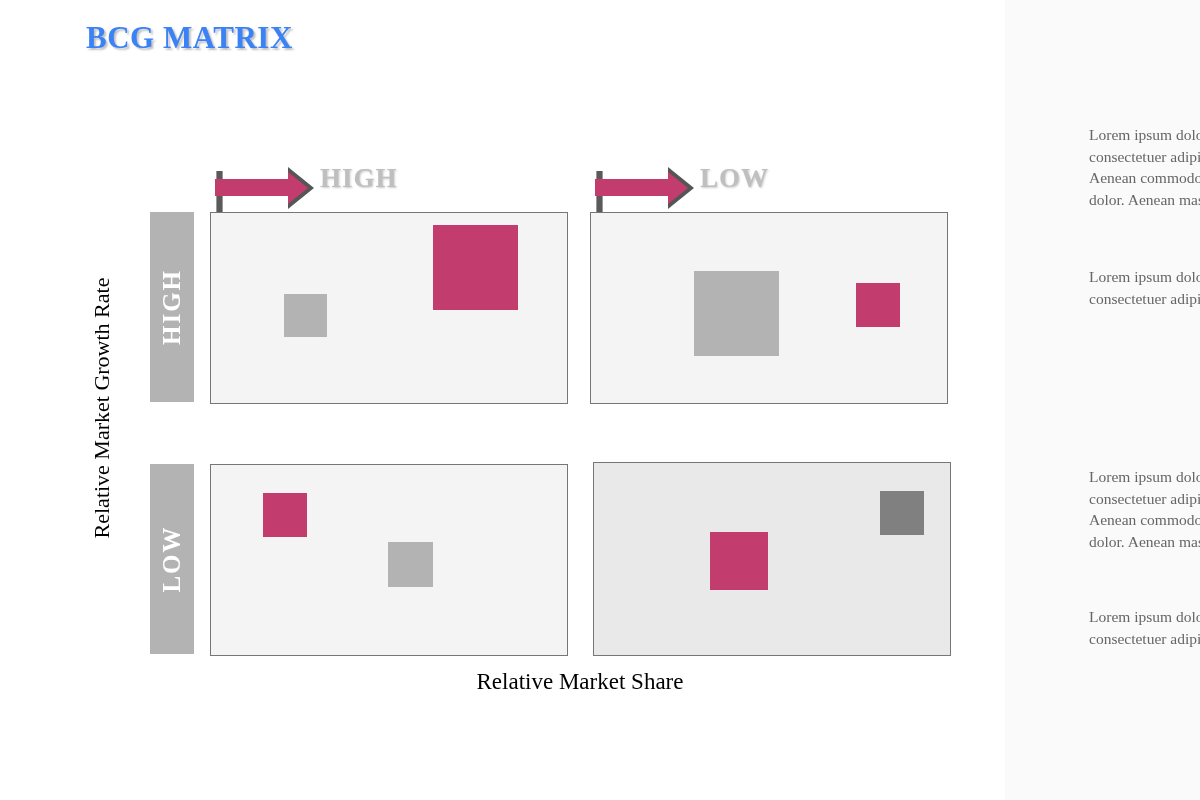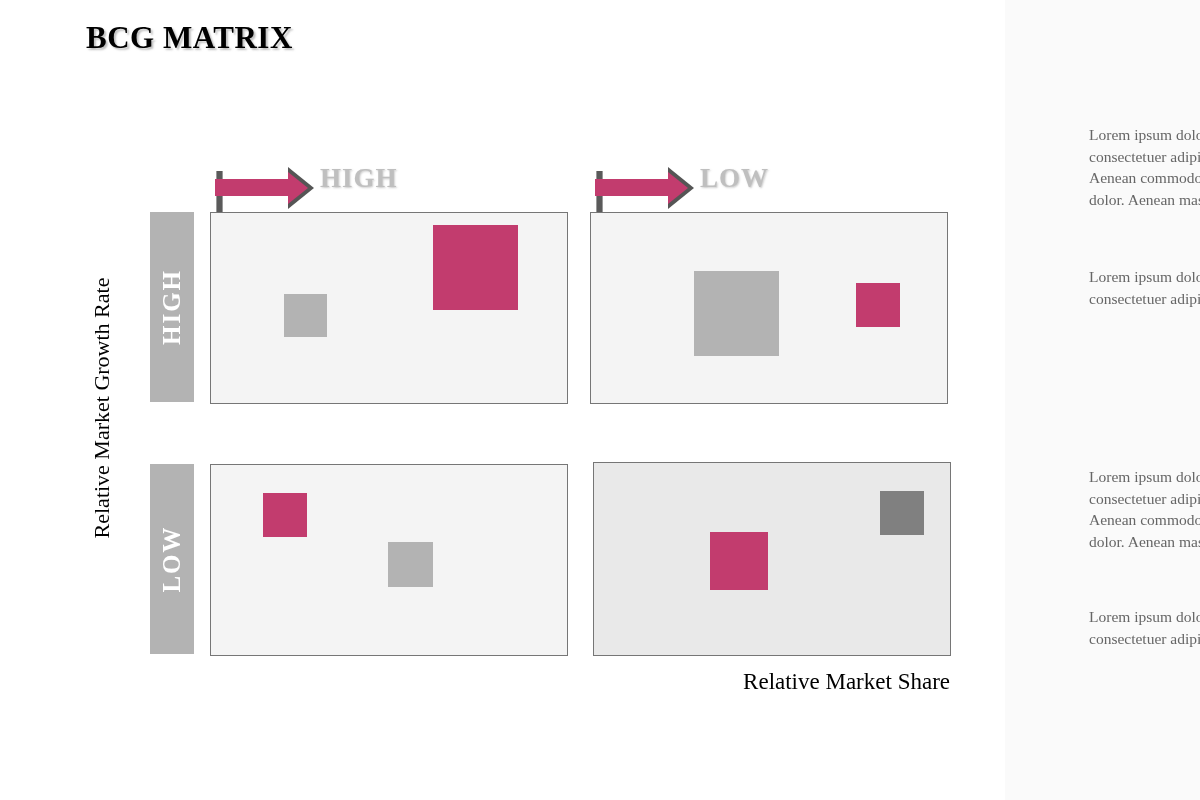--- a/index.html
+++ b/index.html
@@ -17,21 +17,21 @@
 
   
   #title {
     position: absolute;
     left: 86px;
     top: 20px;
     font-family: "Liberation Serif", serif;
     font-weight: bold;
     font-size: 31px;
     letter-spacing: 0.5px;
-    color: #000000;
+    color: #3b82f6;
     text-shadow: 2px 2px 2px rgba(140,140,140,0.55);
     white-space: nowrap;
   }
 
   
   #y-axis-label {
     position: absolute;
     left: -78px;
     top: 395px;
     width: 360px;
@@ -43,21 +43,21 @@
     color: #000000;
     white-space: nowrap;
   }
 
   
   #x-axis-label {
     position: absolute;
     left: 210px;
     top: 669px;
     width: 740px;
-    text-align: right;
+    text-align: center;
     font-family: "Liberation Serif", serif;
     font-size: 23px;
     color: #000000;
     white-space: nowrap;
   }
 
   
   .col-header {
     position: absolute;
     height: 52px;

